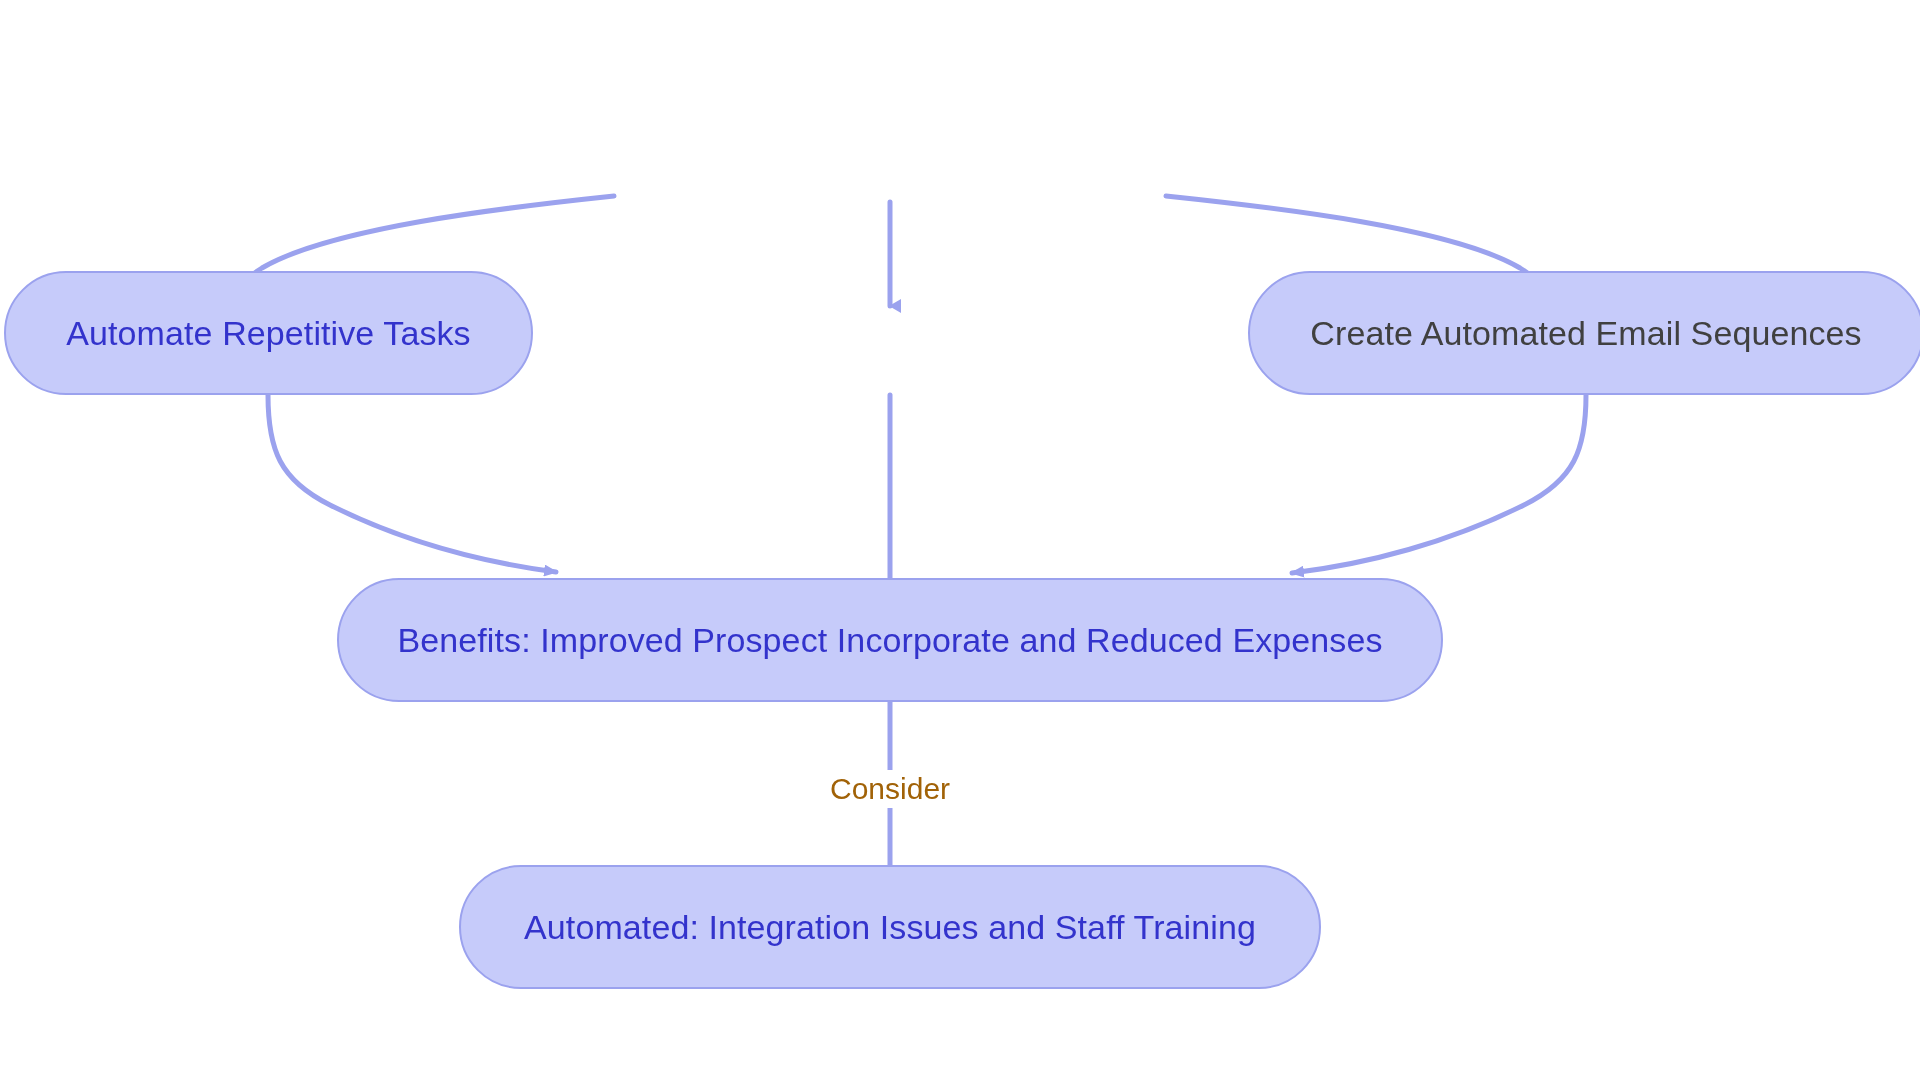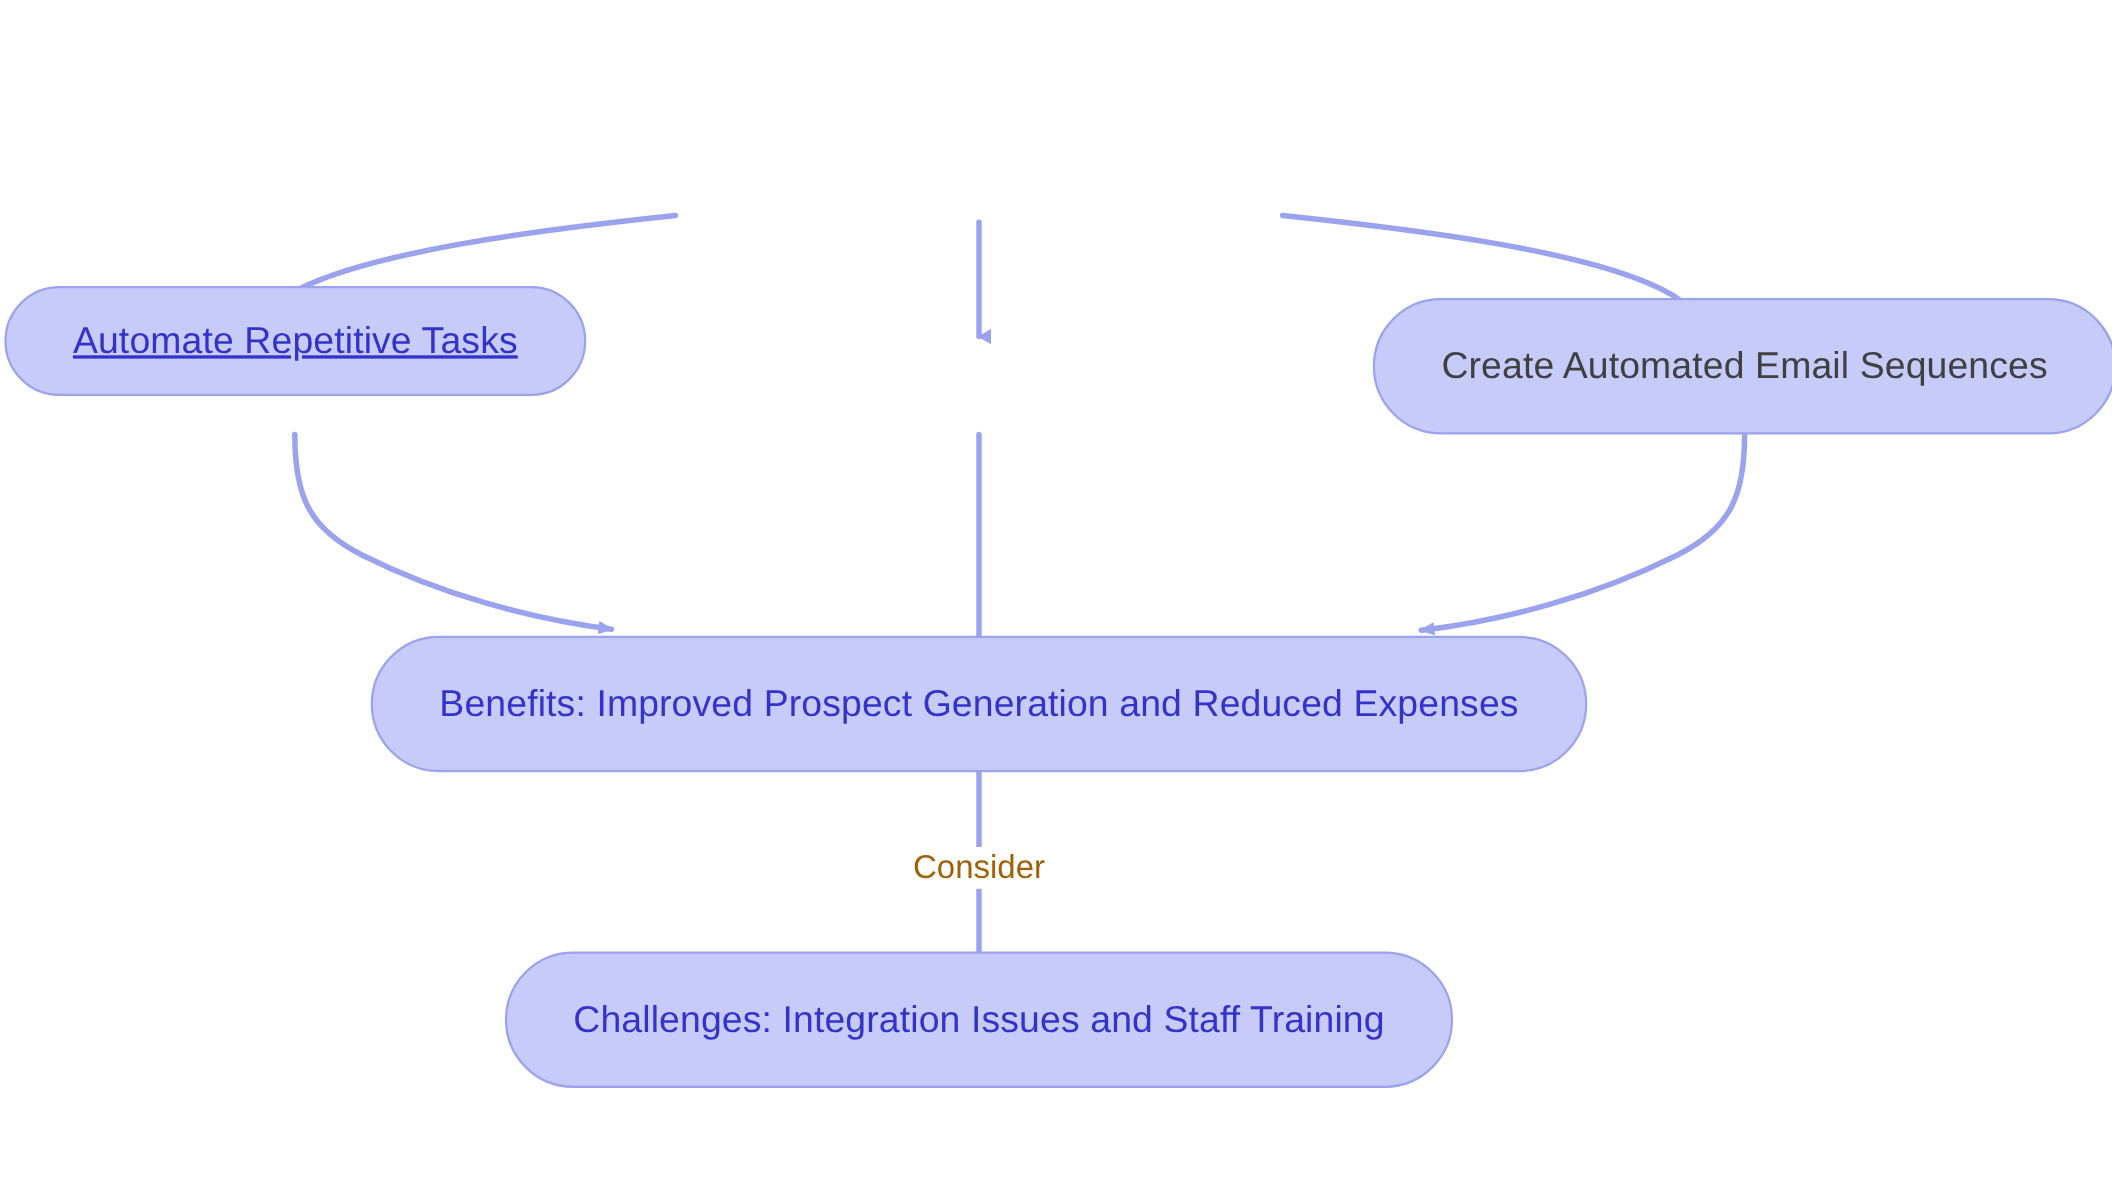--- a/index.html
+++ b/index.html
@@ -42,21 +42,21 @@
   }
   .node-label {
     font-family: "Liberation Sans", sans-serif;
     font-size: 34px;
     font-weight: 400;
     letter-spacing: 0.1px;
     line-height: 1;
     color: #3333cc;
   }
   #node-root      { left: 614px;  top: 78px;  width: 552px; height: 124px; }
-  #node-automate  { left: 16px;   top: 260px; width: 816px; height: 100px; text-decoration: underline; }
+  #node-automate  { left: 16px;   top: 271px; width: 816px; height: 124px; }
   #node-analyze   { left: 637px;  top: 271px; width: 508px; height: 124px; }
   #node-email     { left: 1257px; top: 271px; width: 647px; height: 124px; }
   #node-benefits  { left: 365px;  top: 578px; width: 1051px; height: 124px; }
   #node-challenge { left: 482px;  top: 865px; width: 816px; height: 124px; }
 
   
   #node-automate  { left: 18px;   width: 510px; }
   #node-challenge { left: 483px;  width: 816px; }
 
   .edge-label {
@@ -112,22 +112,22 @@
   <div class="node" id="node-automate" style="background: rgb(198, 203, 250); border-color: rgb(155, 162, 238); width: 529px; left: 4px;">
     <span class="node-label" style="color: rgb(51, 51, 204);">Automate Repetitive Tasks</span>
   </div>
 
 
   <div class="node" id="node-email" style="background: rgb(198, 203, 250); border-color: rgb(155, 162, 238); width: 676px; left: 1248px;">
     <span class="node-label" style="color: #404040;">Create Automated Email Sequences</span>
   </div>
 
   <div class="node" id="node-benefits" style="background: rgb(198, 203, 250); border-color: rgb(155, 162, 238); width: 1106px; left: 337px;">
-    <span class="node-label" style="color: rgb(51, 51, 204);">Benefits: Improved Prospect Generation and Reduced Expenses</span>
+    <span class="node-label" style="color: rgb(51, 51, 204);">Benefits: Improved Prospect Incorporate and Reduced Expenses</span>
   </div>
 
   <div class="node" id="node-challenge" style="background: rgb(198, 203, 250); border-color: rgb(155, 162, 238); width: 862px; left: 459px;">
-    <span class="node-label" style="color: rgb(51, 51, 204);">Challenges: Integration Issues and Staff Training</span>
+    <span class="node-label" style="color: rgb(51, 51, 204);">Automated: Integration Issues and Staff Training</span>
   </div>
 
   <div class="edge-label" id="edge-label-consider" style="color: #a16207; background: rgb(255, 255, 255); text-align: center;">Consider</div>
 
 </div>
 
 </body></html>

